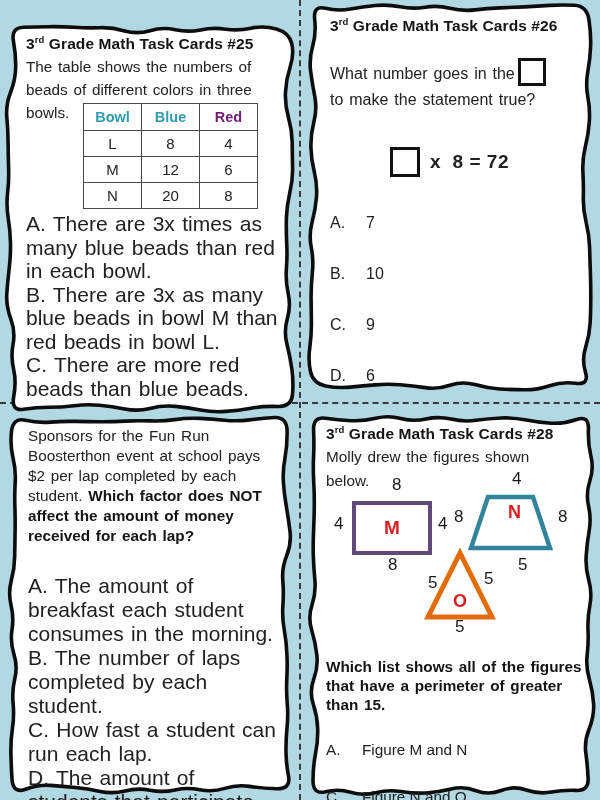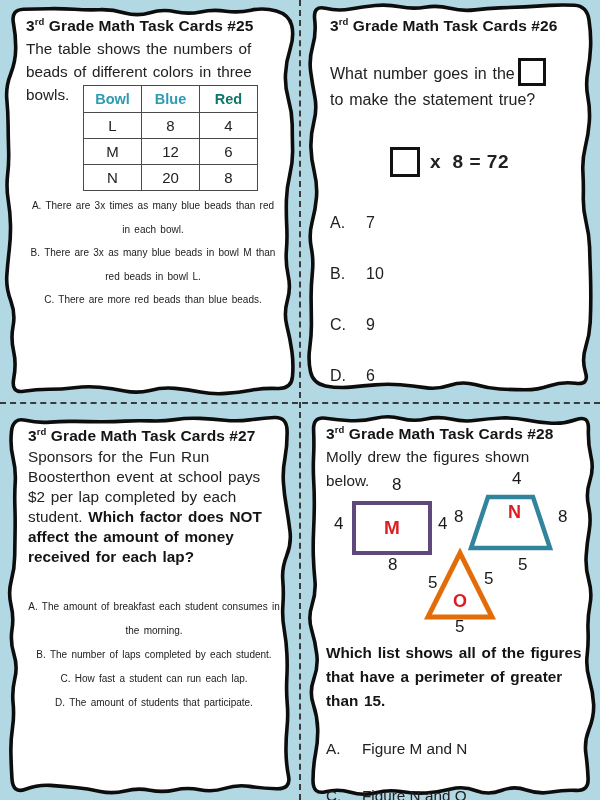--- a/index.html
+++ b/index.html
@@ -11,21 +11,21 @@
   .page{position:absolute;inset:0;}
   .divider-v{position:absolute;left:299px;top:0;height:800px;width:0;border-left:2px dashed #3a3a3a;}
   .divider-h{position:absolute;top:402px;left:0;width:600px;height:0;border-top:2px dashed #3a3a3a;}
   .card{position:absolute;}
   .card svg.torn{position:absolute;left:0;top:0;width:100%;height:100%;}
   .card .content{position:relative;z-index:2;color:#212121;}
   .card-title{font-weight:bold;font-size:15.5px;margin:0 0 2px 0;color:#141414;letter-spacing:.1px;}
   .card-title sup{font-size:9.5px;}
   .body-text{font-size:15.3px;line-height:23px;word-spacing:1.5px;margin:0;}
   .bold{font-weight:bold;color:#141414;}
-  p.option{margin:0;font-size:10px;line-height:23.5px;word-spacing:1.5px;text-align:center;}
+  p.option{margin:0;font-size:21px;line-height:23.5px;word-spacing:1.5px;}
   
   .bowls-row{display:flex;align-items:flex-start;}
   .bowls-word{width:57px;flex:none;font-size:15.3px;line-height:23px;}
   table.beads{border-collapse:collapse;margin-top:2px;padding-left:43px;}
   table.beads th,table.beads td{
     border:1.4px solid #4a4a4a;text-align:center;
     font-size:14.5px;padding:0;
   }
   table.beads th{width:57px;height:26px;font-weight:bold;}
   table.beads td{height:25px;font-size:15px;color:#222;}
@@ -51,35 +51,35 @@
   .card28-options .opt-letter{display:inline-block;width:36px;}
 </style>
 </head>
 <body style="background: rgb(178, 216, 228);">
 
 <div class="page">
 
   <div class="divider-v"></div>
   <div class="divider-h"></div>
 
-  <div class="card" style="left:4px;top:4px;width:292px;height:392px;">
+  <div class="card" style="left:4px;top:22px;width:292px;height:392px;">
     <svg class="torn" viewBox="0 0 292 392">
         <path fill="#ffffff" stroke="#0d0d0d" stroke-width="3.6" d="M 9.4 18.9 Q 7.0 5.7 19.6 5.2 Q 32.3 4.8 44.9 4.7 Q 57.5 4.5 70.2 5.3 Q 82.8 6.1 95.5 5.7 Q 108.1 5.3 120.7 8.9 Q 133.4 12.5 146.0 8.7 Q 158.6 4.9 171.3 7.7 Q 183.9 10.5 196.5 7.9 Q 209.2 5.3 221.8 7.2 Q 234.5 9.0 247.1 6.2 Q 259.7 3.5 272.4 7.0 Q 285.0 10.6 287.7 21.4 Q 290.3 32.2 286.2 44.8 Q 282.1 57.4 281.5 70.0 Q 280.8 82.6 284.4 95.2 Q 288.0 107.8 288.2 120.4 Q 288.3 133.0 288.6 145.6 Q 288.9 158.2 285.8 170.8 Q 282.8 183.4 282.4 196.0 Q 282.1 208.6 282.7 221.2 Q 283.4 233.8 282.4 246.4 Q 281.4 259.0 284.2 271.6 Q 287.0 284.2 283.3 296.8 Q 279.7 309.4 282.9 322.0 Q 286.1 334.6 287.9 347.2 Q 289.6 359.8 288.5 372.4 Q 287.5 385.0 273.6 384.5 Q 259.7 383.9 247.1 386.2 Q 234.5 388.5 221.8 389.4 Q 209.2 390.4 196.5 388.0 Q 183.9 385.5 171.3 384.4 Q 158.6 383.2 146.0 386.4 Q 133.4 389.6 120.7 387.0 Q 108.1 384.4 95.5 383.2 Q 82.8 382.0 70.2 383.7 Q 57.5 385.3 44.9 385.3 Q 32.3 385.3 19.6 387.3 Q 7.0 389.4 9.7 374.6 Q 12.5 359.8 9.6 347.2 Q 6.7 334.6 9.1 322.0 Q 11.5 309.4 6.8 296.8 Q 2.0 284.2 2.8 271.6 Q 3.7 259.0 5.2 246.4 Q 6.7 233.8 6.5 221.2 Q 6.3 208.6 4.2 196.0 Q 2.2 183.4 3.6 170.8 Q 5.1 158.2 4.6 145.6 Q 4.2 133.0 4.1 120.4 Q 4.0 107.8 2.8 95.2 Q 1.7 82.6 6.7 70.0 Q 11.6 57.4 11.7 44.8 Q 11.9 32.2 9.4 18.9 Z"></path>
       </svg>
     <div class="content" style="padding:12px 16px 0 22px;">
       <p class="card-title"><span>3</span><sup>rd</sup><span> Grade Math Task Cards #25</span></p>
       <p class="body-text">The table shows the numbers of beads  of different colors in three</p>
       <div class="bowls-row">
         <span class="bowls-word">bowls.</span>
         <table class="beads">
           <thead>
               <tr>
             <th style="color: rgb(46, 155, 177);">Bowl</th>
             <th style="color: rgb(46, 155, 177);">Blue</th>
-            <th style="color: #0f766e;">Red</th>
+            <th style="color: #701a75;">Red</th>
           </tr>
             </thead>
           <tbody>
               <tr>
                 <td>L</td>
                 <td>8</td>
                 <td>4</td>
               </tr>
               <tr>
                 <td>M</td>
@@ -122,21 +122,20 @@
         <div class="letter-option"><span class="opt-letter">D.</span><span>6</span></div>
       </div>
     </div>
   </div>
 
   <div class="card" style="left:6px;top:414px;width:288px;height:382px;">
     <svg class="torn" viewBox="0 0 288 382">
         <path fill="#ffffff" stroke="#0d0d0d" stroke-width="3.6" d="M 5.5 17.4 Q 7.0 3.3 19.5 6.3 Q 31.9 9.2 44.4 8.1 Q 56.8 7.1 69.3 7.4 Q 81.7 7.7 94.2 7.7 Q 106.6 7.8 119.1 7.1 Q 131.5 6.4 144.0 6.9 Q 156.5 7.5 168.9 5.6 Q 181.4 3.7 193.8 4.4 Q 206.3 5.1 218.7 6.3 Q 231.2 7.5 243.6 5.9 Q 256.1 4.2 268.5 3.5 Q 281.0 2.9 281.1 17.2 Q 281.3 31.5 279.0 43.8 Q 276.6 56.1 277.4 68.3 Q 278.2 80.6 280.4 92.9 Q 282.5 105.1 284.0 117.4 Q 285.5 129.7 280.6 141.9 Q 275.7 154.2 276.8 166.5 Q 277.8 178.7 276.9 191.0 Q 276.0 203.3 278.2 215.5 Q 280.4 227.8 280.9 240.1 Q 281.5 252.3 280.8 264.6 Q 280.2 276.9 281.2 289.1 Q 282.3 301.4 281.0 313.7 Q 279.8 325.9 280.0 338.2 Q 280.2 350.5 282.6 362.7 Q 284.9 375.0 270.5 374.7 Q 256.1 374.4 243.6 372.4 Q 231.2 370.4 218.7 374.4 Q 206.3 378.3 193.8 375.7 Q 181.4 373.1 168.9 375.9 Q 156.5 378.7 144.0 376.2 Q 131.5 373.8 119.1 376.9 Q 106.6 380.0 94.2 377.4 Q 81.7 374.7 69.3 373.5 Q 56.8 372.3 44.4 371.4 Q 31.9 370.6 19.5 375.2 Q 7.0 379.9 6.0 365.2 Q 5.1 350.5 4.9 338.2 Q 4.7 325.9 6.5 313.7 Q 8.3 301.4 7.1 289.1 Q 5.9 276.9 8.8 264.6 Q 11.8 252.3 7.9 240.1 Q 4.1 227.8 6.0 215.5 Q 8.0 203.3 5.0 191.0 Q 2.1 178.7 5.3 166.5 Q 8.6 154.2 8.7 141.9 Q 8.9 129.7 9.1 117.4 Q 9.3 105.1 8.9 92.9 Q 8.5 80.6 9.2 68.3 Q 10.0 56.1 7.0 43.8 Q 4.0 31.5 5.5 17.4 Z"></path>
       </svg>
     <div class="content" style="padding:12px 14px 0 22px;">
-      <p class="card-title"><span>3</span><sup>rd</sup><span> Grade Math Task Cards #27</span></p>
       <p class="body-text" style="line-height:20px;"><span>Sponsors for the Fun Run Boosterthon event at school pays $2 per lap completed by each student. </span><span class="bold">Which factor does NOT affect the amount of money received for each lap?</span></p>
       <div style="margin-top:28px;">
         <p class="option" style="line-height:24px;">A. The amount of breakfast each student consumes in the morning.</p>
         <p class="option" style="line-height:24px;">B. The number of laps completed by each student.</p>
         <p class="option" style="line-height:24px;">C. How fast a student can run each lap.</p>
         <p class="option" style="line-height:24px;">D. The amount of students that participate.</p>
       </div>
     </div>
   </div>
 
@@ -168,21 +167,21 @@
         <span class="fig-num" style="left:192px;top:86px;">5</span>
 
         <svg class="fig-svg" style="left:96px;top:78px;" width="76" height="76" viewBox="0 0 76 76">
           <polygon points="38,6 70,70 6,70" fill="#ffffff" stroke-width="5" style="stroke: rgb(227, 108, 9);"></polygon>
         </svg>
         <span class="fig-num" style="left:102px;top:104px;">5</span>
         <span class="fig-num" style="left:158px;top:100px;">5</span>
         <span class="fig-letter-abs" style="left: 127px; top: 122px; color: rgb(221, 29, 34);">O</span>
         <span class="fig-num" style="left:129px;top:148px;">5</span>
       </div>
-      <p class="body-text bold" style="line-height:24px;">Which list shows all of the figures that have a perimeter of greater than 15.</p>
+      <p class="body-text bold" style="line-height:19px;margin-top:16px;">Which list shows all of the figures that have a perimeter of greater than 15.</p>
       <div class="card28-options" style="margin-top:2px;">
         <div class="letter-option"><span class="opt-letter">A.</span><span>Figure M and N</span></div>
         <div class="letter-option"><span class="opt-letter">C.</span><span>Figure N and O</span></div>
         <div class="letter-option"><span class="opt-letter">D.</span><span>Figure M and O</span></div>
       </div>
     </div>
   </div>
 </div>
 
 </body></html>

